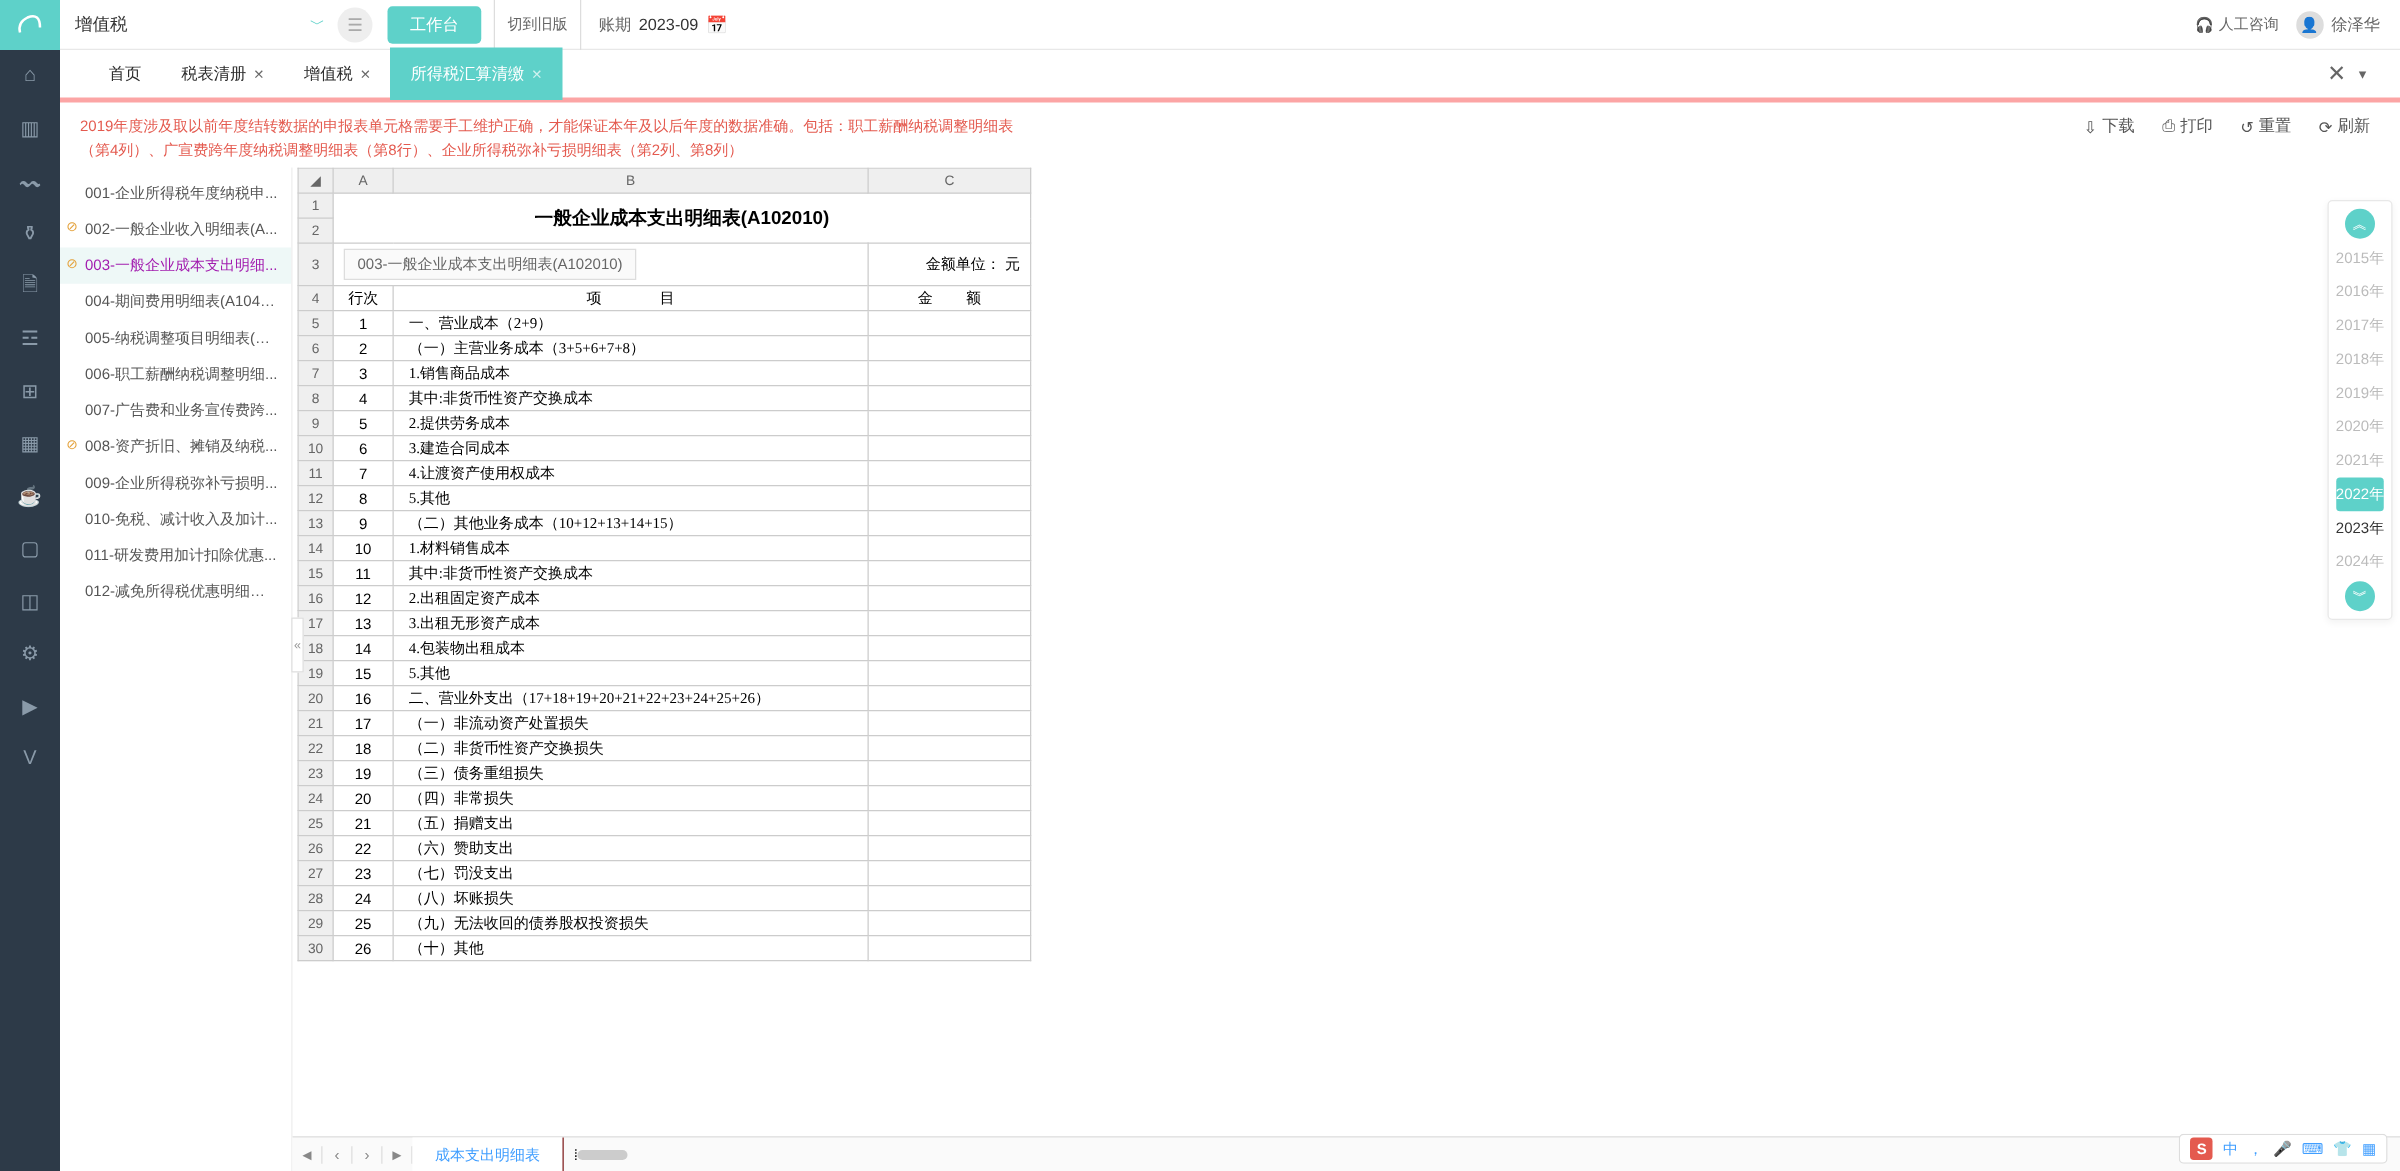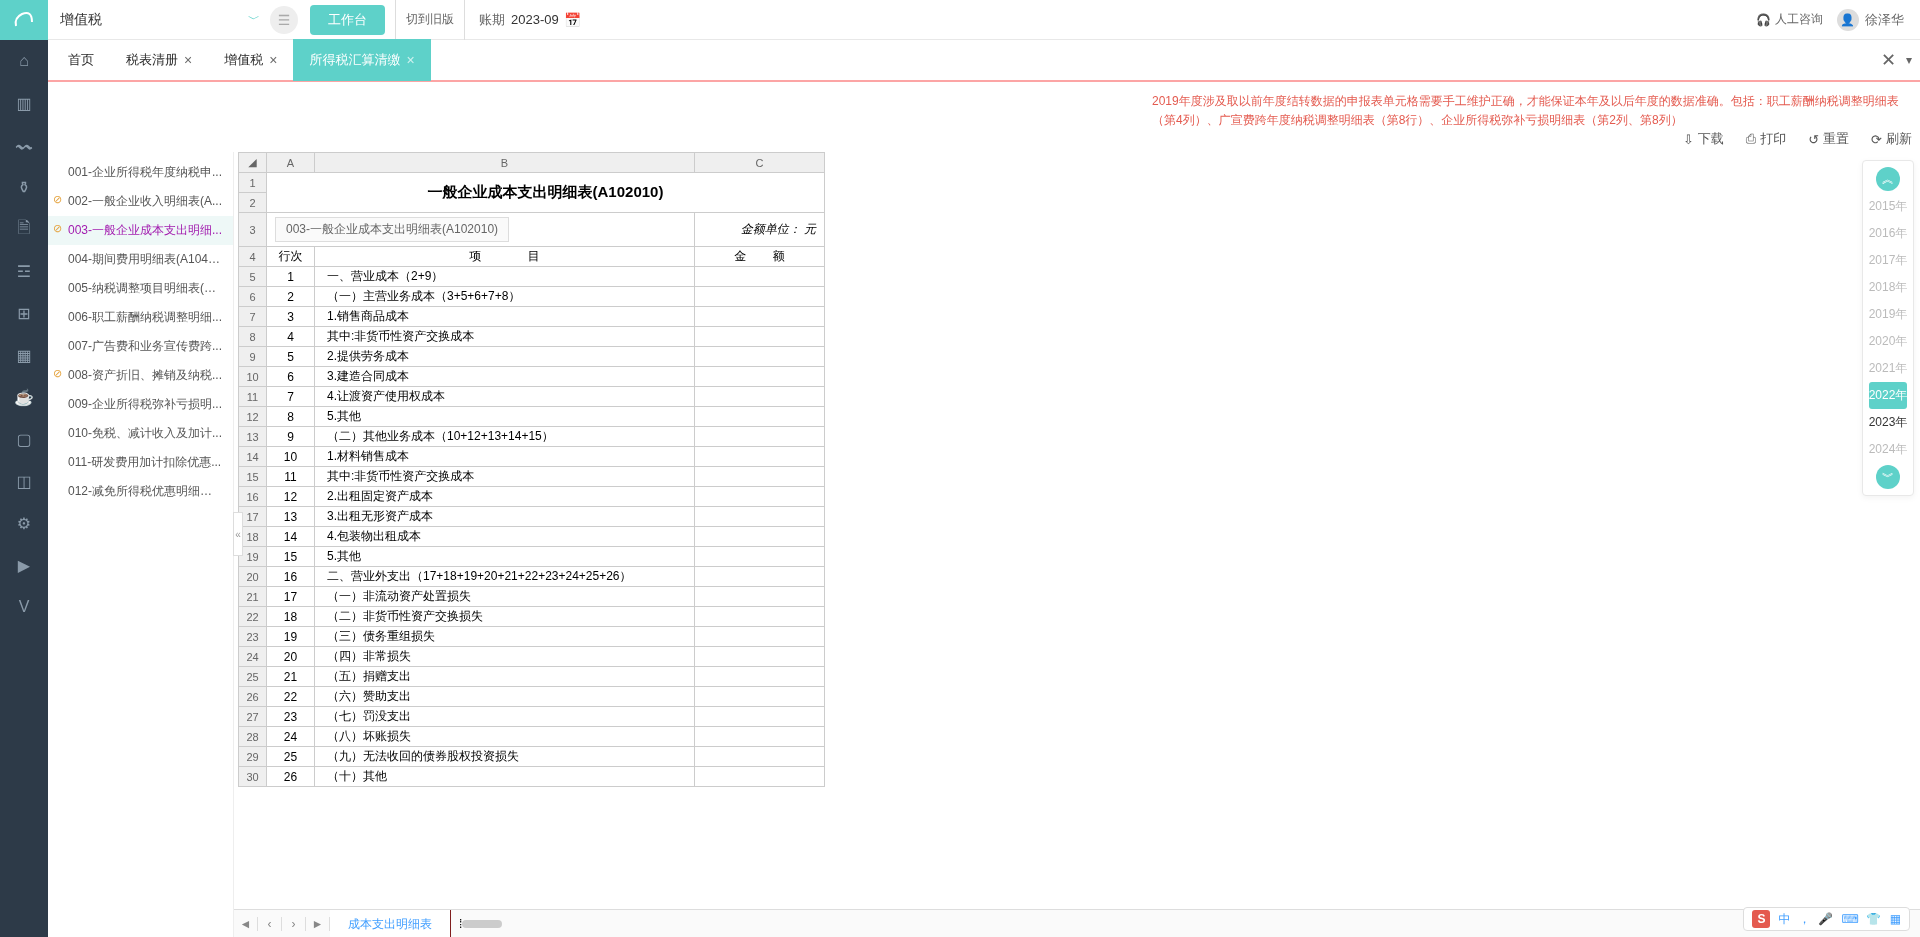--- a/index.html
+++ b/index.html
@@ -19,28 +19,28 @@
 .top-right { margin-left: auto; display: flex; align-items: center; padding-right: 16px; gap: 14px; }
 .help-link { font-size: 12px; color: #666; display: flex; align-items: center; gap: 4px; }
 .user { font-size: 13px; color: #666; display: flex; align-items: center; gap: 6px; }
 .avatar { width: 22px; height: 22px; border-radius: 50%; background: #ddd; display:flex;align-items:center;justify-content:center;color:#999;font-size:12px;}
 
 .side-nav { position: absolute; left: 0; top: 40px; bottom: 0; width: 48px; background: #2d3a48; display: flex; flex-direction: column; align-items: center; padding-top: 10px; gap: 20px; }
 .side-nav .nav-ic { width: 22px; height: 22px; color: #8a9aa9; display:flex; align-items:center; justify-content:center; font-size:16px; cursor:pointer; }
 .side-nav .nav-ic.active { color: #fff; }
 
 .main { position: absolute; left: 48px; top: 40px; right: 0; bottom: 0; background: #fff; display: flex; flex-direction: column; }
-.tabs { display: flex; align-items: center; height: 42px; border-bottom: 2px solid #fca5a5; padding: 0 4px; }
+.tabs { display: flex; align-items: center; height: 42px; border-bottom: 4px solid #fca5a5; padding: 0 23px; }
 .tab { padding: 0 16px; height: 42px; line-height: 42px; font-size: 13px; color: #2b2b2b; cursor: pointer; display:flex; align-items:center; gap:6px; }
 .tab.active { background: #5ed1c9; color: #fff; }
 .tab .x { font-size: 14px; color: inherit; opacity: .7; }
 .tab-close-all { margin-left: auto; font-size: 18px; color: #666; cursor: pointer; padding: 0 6px; }
 .tab-dd { font-size: 12px; color: #666; cursor: pointer; padding: 0 4px; }
 
-.notice-row { display: flex; padding: 10px 8px 4px 16px; align-items: flex-end; flex-direction: column; }
+.notice-row { display: flex; padding: 10px 24px 4px 16px; align-items: flex-start; }
 .notice { color: #e45a4f; font-size: 12px; max-width: 760px; line-height: 1.6; }
 .toolbar { margin-left: auto; display: flex; gap: 22px; }
 .tool-btn { font-size: 13px; color: #555; cursor: pointer; display:flex; align-items:center; gap:4px; }
 
 .content { flex: 1; display: flex; min-height: 0; }
 .form-list { width: 186px; border-right: 1px solid #eee; overflow-y: auto; padding: 6px 0; }
 .form-item { font-size: 12px; color: #555; padding: 6px 10px 6px 20px; cursor: pointer; white-space: nowrap; overflow: hidden; text-overflow: ellipsis; position: relative; }
 .form-item.warn::before { content: "⊘"; position: absolute; left: 5px; color: #e4a23c; font-size: 11px; }
 .form-item.active { background: #eef8f7; color: #a21caf; }
 
@@ -50,24 +50,24 @@
 .grid-scroll { flex: 1; overflow: auto; position: relative; }
 .collapse-handle { position:absolute; left:-1px; top:360px; width:10px; height:44px; background:#fff; border:1px solid #ddd; display:flex;align-items:center;justify-content:center; font-size:10px; color:#999; cursor:pointer; z-index:5;}
 table.sheet { border-collapse: collapse; font-size: 12px; margin-left: 4px; }
 .sheet td, .sheet th { border: 1px solid #ccc; height: 20px; }
 .rowhdr { width: 28px; background: #efefef; text-align: center; color: #666; font-size: 11px; }
 .colhdr { background: #efefef; text-align: center; color: #666; font-size: 11px; }
 .colA { width: 48px; }
 .colB { width: 380px; }
 .colC { width: 130px; }
 .title-cell { text-align: center; font-weight: 600; font-size: 15px; padding: 6px 0; }
-.unit-cell { text-align: right; padding-right: 8px; font-size: 12px; font-style: italic; }
+.unit-cell { text-align: right; padding-right: 8px; font-size: 12px; }
 .hdr-row td.data { background: #7fd5cd; text-align: center; font-weight: 400; color: #000; }
 .seq { text-align: center; }
-.item { padding-left: 12px; }
+.item { padding-left: 12px; font-family: Liberation Serif, serif; }
 .pink { background: #f9e4e1; }
 .sheet td.data { background:#fff; }
 
 .bottom-bar { height: 28px; border-top: 1px solid #ddd; display: flex; align-items: center; font-size: 12px; background:#fafafa; }
 .bb-arrows { display: flex; }
 .bb-arrow { width: 24px; text-align: center; color: #888; border-right: 1px solid #ddd; cursor: pointer; }
 .bb-tab { padding: 0 18px; border-right: 1px solid #7f1d1d; color: #409eff; background: #fff; height: 28px; line-height: 28px; cursor:pointer; }
 .bb-scroll { flex:1; display:flex; align-items:center; padding: 0 8px; }
 .bb-scroll .bar { flex:1; height:12px; position:relative; }
 .bb-scroll .thumb { position:absolute; left:0; top:2px; width:40px; height:8px; background:#ccc; border-radius:4px; }

